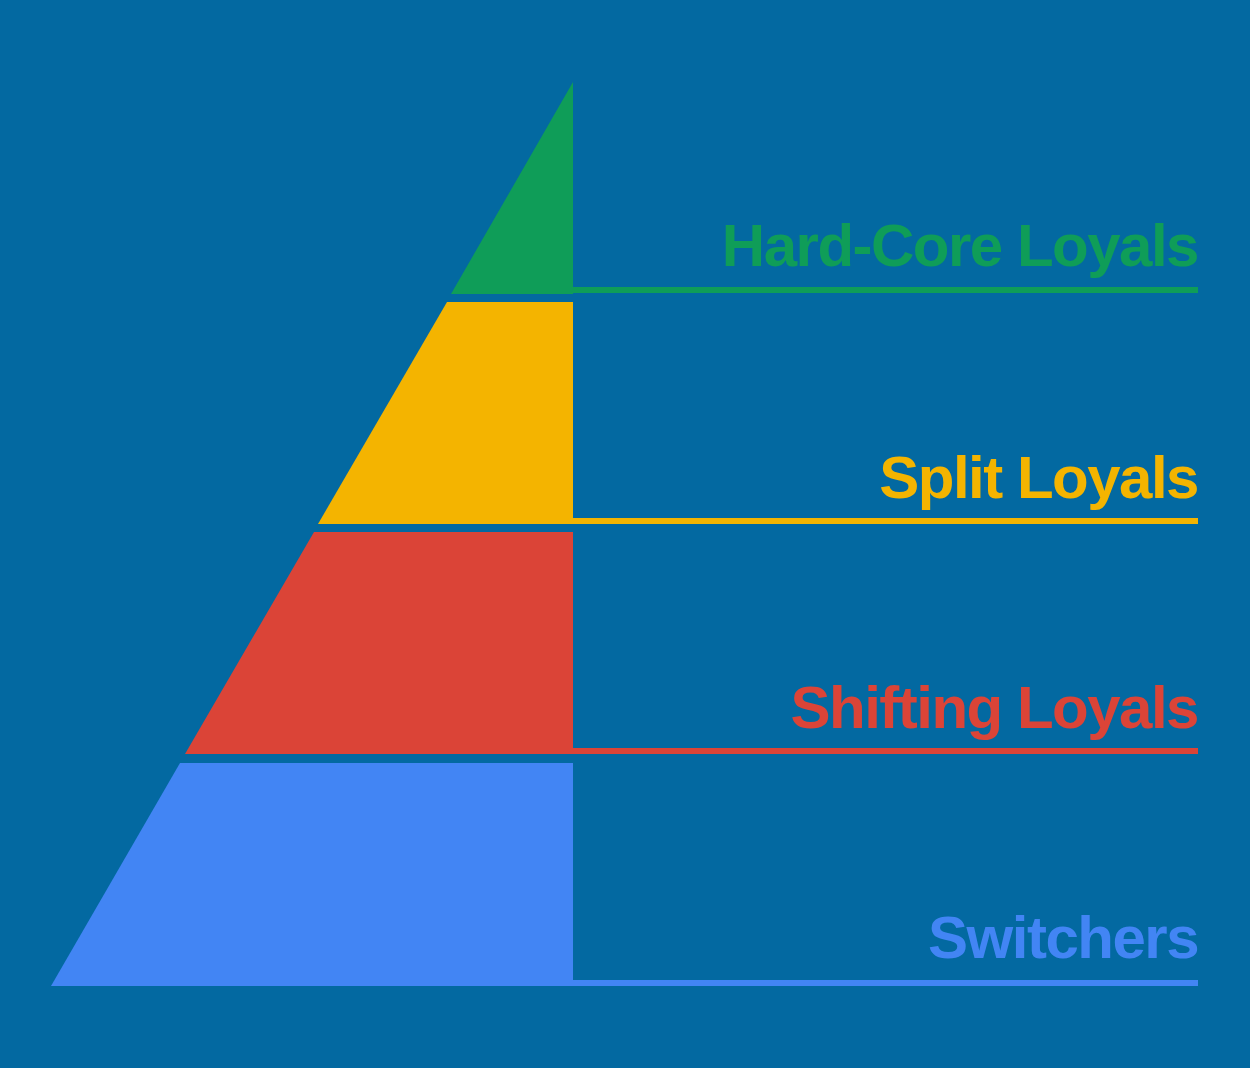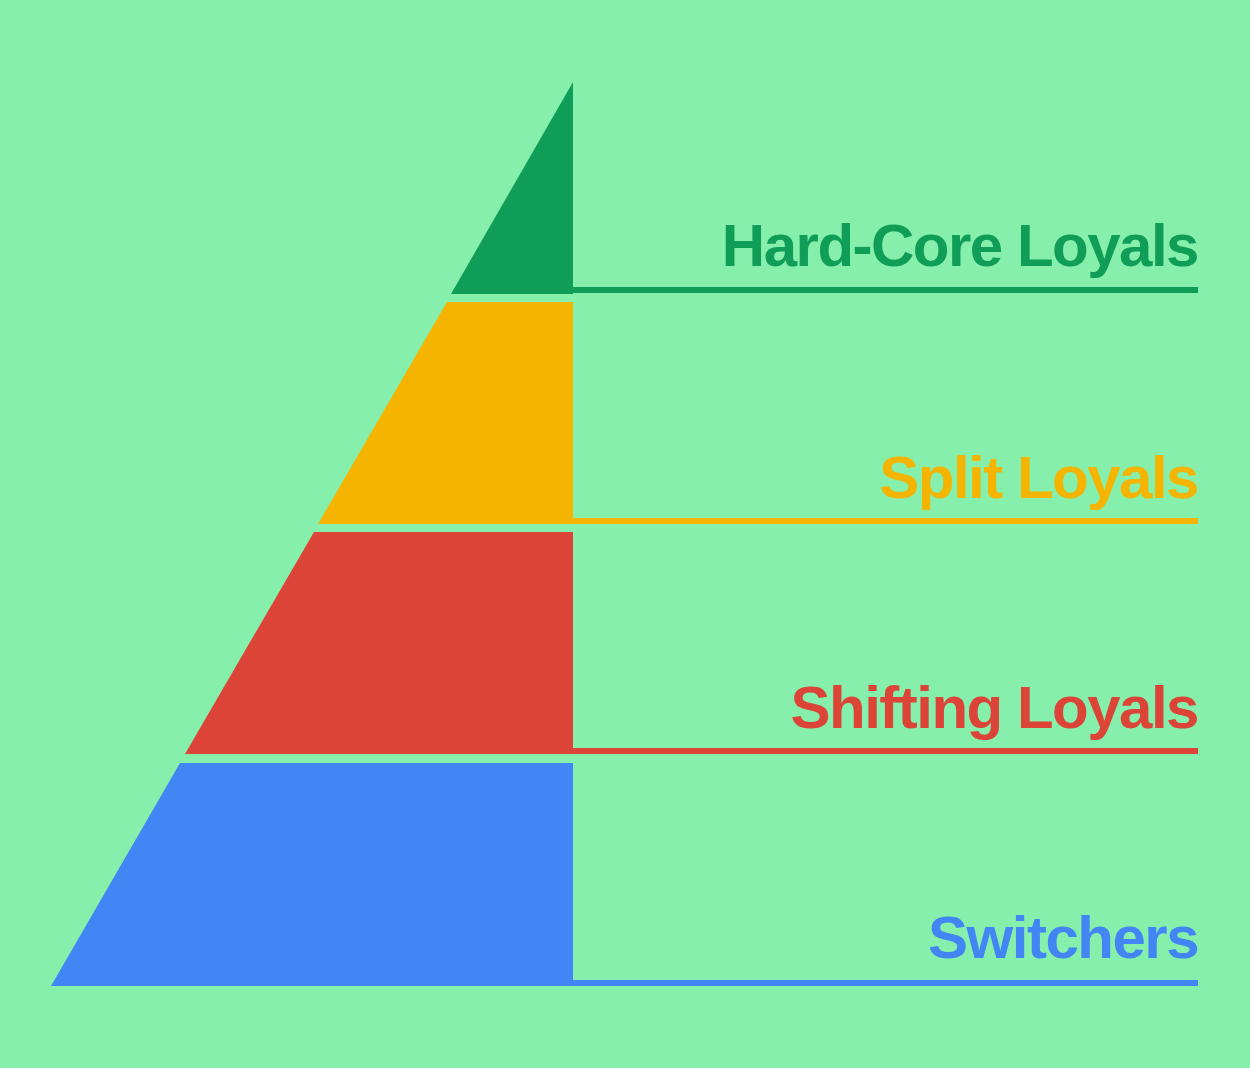--- a/index.html
+++ b/index.html
@@ -4,21 +4,21 @@
 <style>
   html, body {
     margin: 0;
     padding: 0;
     background: #ffffff;
   }
   .canvas {
     position: relative;
     width: 1250px;
     height: 1068px;
-    background: #86efac;
+    background: #0369a1;
     overflow: hidden;
   }
   svg.pyramid {
     display: block;
     width: 1250px;
     height: 1068px;
   }
   svg.pyramid text {
     font-family: "Liberation Sans", "DejaVu Sans", sans-serif;
     font-size: 60px;

